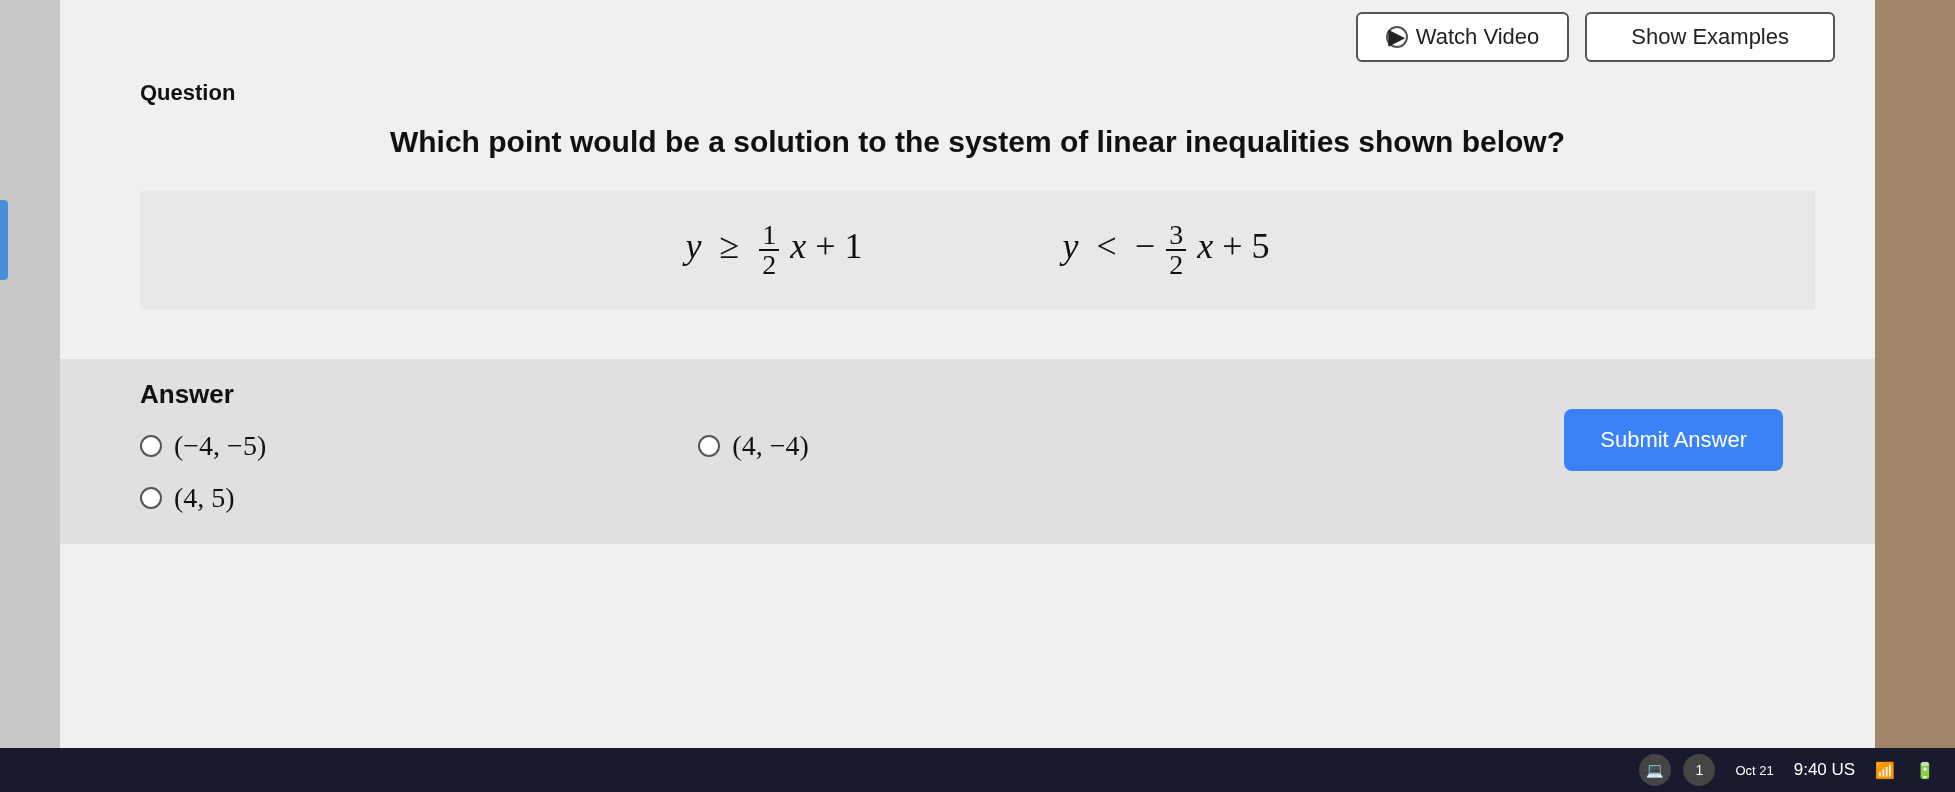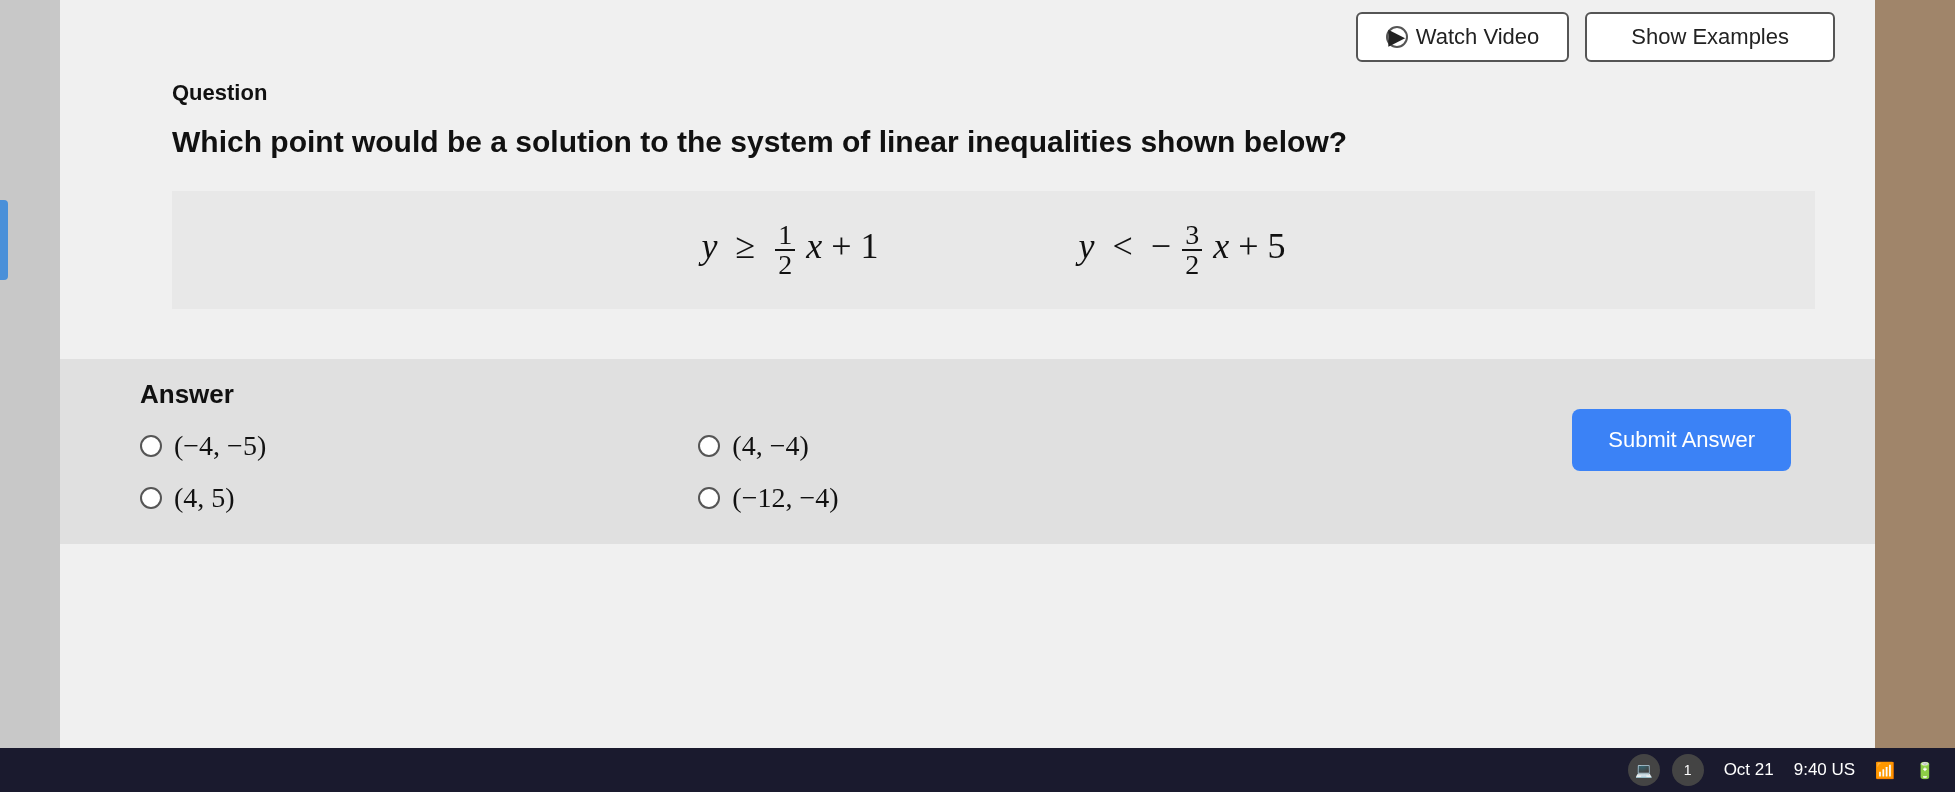--- a/index.html
+++ b/index.html
@@ -51,38 +51,39 @@
       border-radius: 6px;
       padding: 10px 44px;
       background: white;
       font-size: 22px;
       cursor: pointer;
       font-family: Arial, sans-serif;
       color: #222;
     }
 
     .question-section {
-      padding: 10px 60px 20px 112px;
+      padding: 10px 60px 20px 80px;
     }
 
     .question-label {
       font-weight: bold;
       font-size: 22px;
       font-family: Arial, sans-serif;
       margin-bottom: 16px;
       color: #111;
     }
 
     .question-text {
       font-size: 30px;
       font-family: Arial, sans-serif;
       font-weight: bold;
       color: #111;
       margin-bottom: 30px;
       line-height: 1.3;
+      text-align: center;
     }
 
     .inequalities-row {
       display: flex;
       align-items: center;
       justify-content: center;
       gap: 200px;
       margin: 10px 0 30px 0;
       background: #e8e8e8;
       padding: 30px 0 30px 0;
@@ -159,21 +160,21 @@
     .submit-btn {
       background: #3b82f6;
       color: white;
       border: none;
       border-radius: 8px;
       padding: 18px 36px;
       font-size: 22px;
       font-family: Arial, sans-serif;
       cursor: pointer;
       position: absolute;
-      right: 84px;
+      right: 92px;
       top: 50px;
     }
 
     .taskbar {
       background: #1a1a2e;
       height: 44px;
       display: flex;
       align-items: center;
       justify-content: flex-end;
       padding: 0 20px;
@@ -200,21 +201,21 @@
       color: white;
       font-size: 14px;
     }
 
     .taskbar-time {
       font-size: 17px;
       color: white;
     }
 
     .taskbar-date {
-      font-size: 17px;
+      font-size: 13px;
       color: white;
     }
 
     .page-wrapper {
       display: flex;
       flex: 1;
       position: relative;
     }
 
     .sidebar-panel {
@@ -307,24 +308,20 @@
           <span>(4, −4)</span>
         </div>
 
         <div></div>
 
         <div class="answer-option">
           <span class="radio-circle"></span>
           <span>(4, 5)</span>
         </div>
 
-        <div class="answer-option">
-          <span class="radio-circle"></span>
-          <span>(−12, −4)</span>
-        </div>
       </div>
 
       <button class="submit-btn">
         <span>Submit Answer</span>
       </button>
     </div>
 
   </div>
 
   <div class="right-bg"></div>

